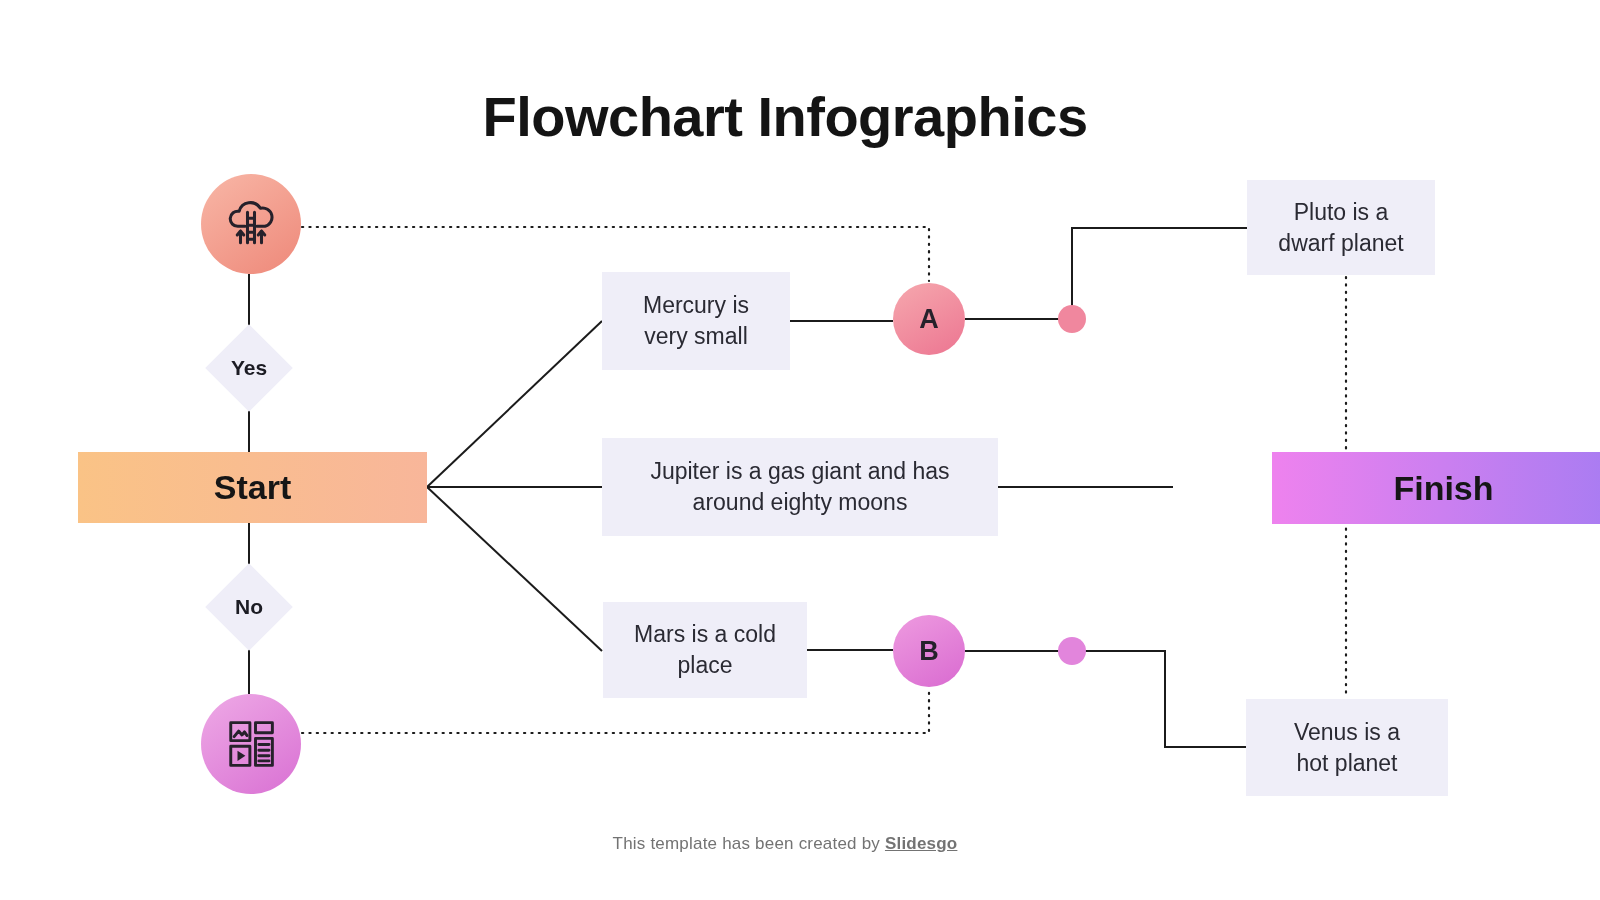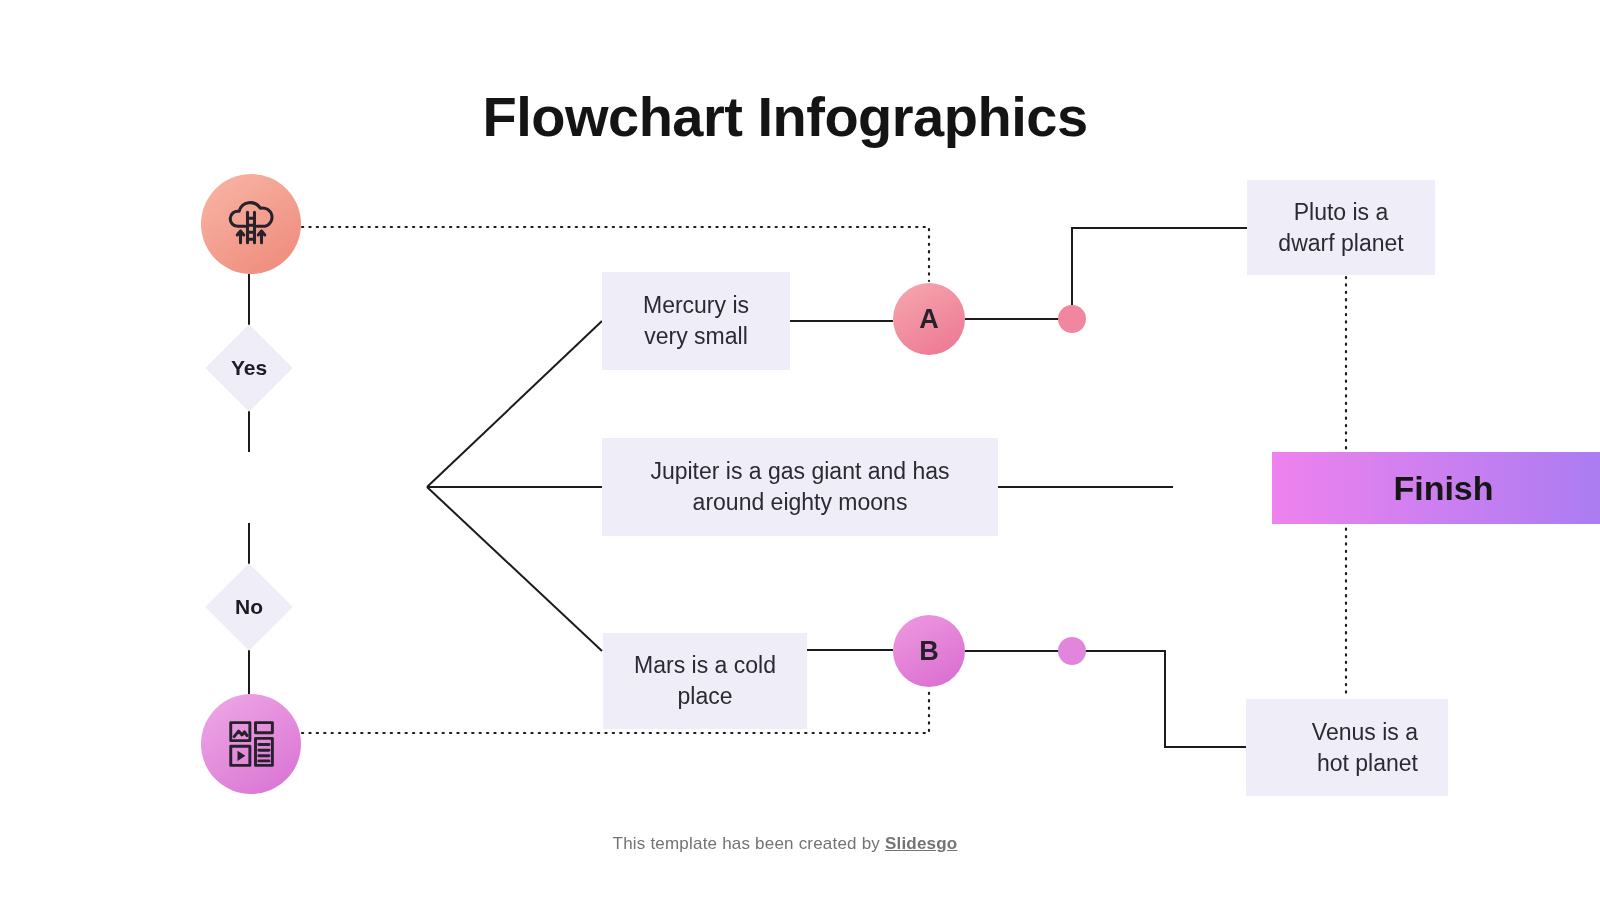--- a/index.html
+++ b/index.html
@@ -36,23 +36,23 @@
 
   .pill{font-size:34px;font-weight:700;color:#161616;}
   .pill.start{left:78px;top:452px;width:349px;height:71px;background:linear-gradient(90deg,#FAC386,#F8B69A);}
   .pill.finish{left:1232px;top:452px;width:343px;height:72px;background:linear-gradient(90deg,#EE82EE,#A87CF2);margin-left:40px;}
 
   .infobox{
     background:#EFEEF8;text-align:center;font-size:23px;line-height:1.33;color:#2a2a33;
   }
   .infobox.mercury{left:602px;top:272px;width:188px;height:98px;padding:0 22px;}
   .infobox.jupiter{left:602px;top:438px;width:396px;height:98px;padding:0 38px;}
-  .infobox.mars{left:603px;top:633px;width:204px;height:96px;padding:0 30px;}
+  .infobox.mars{left:603px;top:602px;width:204px;height:96px;padding:0 30px;}
   .infobox.pluto{left:1247px;top:180px;width:188px;height:95px;padding:0 22px;}
-  .infobox.venus{left:1246px;top:699px;width:202px;height:97px;padding:16px 30px;text-align:right;}
+  .infobox.venus{left:1246px;top:699px;width:202px;height:97px;padding:16px 30px;}
 
   .icon-svg{display:block;}
   .icon-svg path,.icon-svg rect,.icon-svg polyline{fill:none;stroke:#26212b;stroke-width:2.6;stroke-linejoin:round;stroke-linecap:round;}
   .icon-svg .fill{fill:#26212b;stroke:none;}
 
   .footer{
     position:absolute;left:0;top:834px;width:1570px;text-align:center;
     font-size:17px;color:#737373;letter-spacing:0.2px;
   }
   .footer b{font-weight:700;text-decoration:underline;cursor:pointer;}
@@ -89,20 +89,23 @@
       <path d="M21 14 V40 M27 14 V40 M21 19 H27 M21 25 H27 M21 31 H27 M21 37 H27"></path>
       <path d="M15 30 V40 M12.2 33.4 L15 30 L17.8 33.4"></path>
       <path d="M33 30 V40 M30.2 33.4 L33 30 L35.8 33.4"></path>
     </svg>
   </div>
 
   <div class="node diamond yes">
     <span>Yes</span>
   </div>
 
+  <div class="node pill start">
+    <span>Start</span>
+  </div>
 
   <div class="node diamond no">
     <span>No</span>
   </div>
 
   <div class="node circle bottom-icon">
     <svg class="icon-svg" width="54" height="54" viewBox="0 0 48 48">
       <rect x="6" y="5" width="17" height="16"></rect>
       <polyline points="9,17.5 13,12.5 16,16 18.2,13.2 20.5,16.5"></polyline>
       <rect x="6" y="26" width="17" height="17"></rect>

